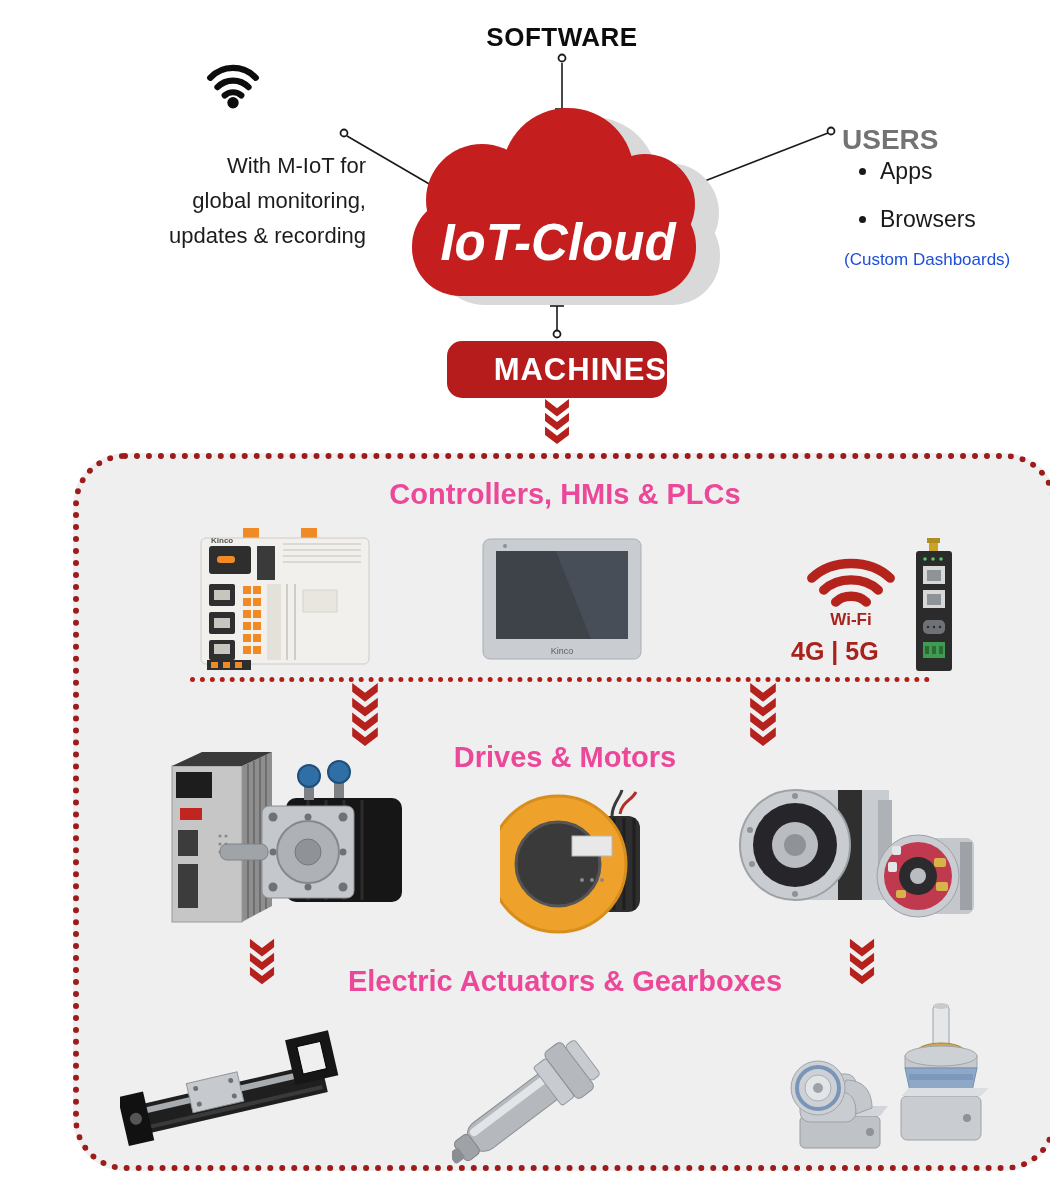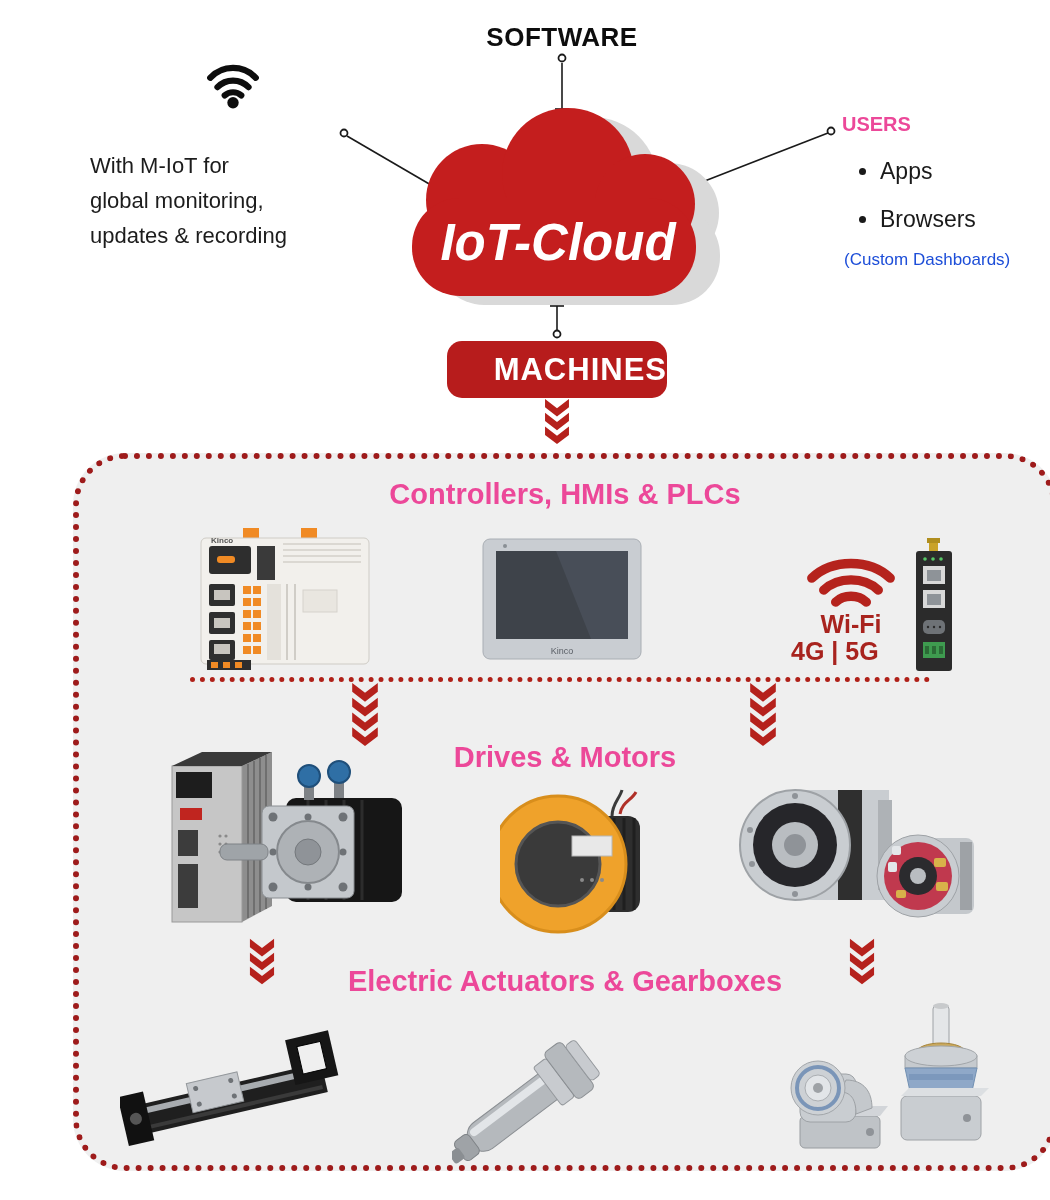--- a/index.html
+++ b/index.html
@@ -6,44 +6,44 @@
   .canvas{
     position:relative;width:1050px;height:1200px;background:#ffffff;overflow:hidden;
     font-family:"Liberation Sans",sans-serif;color:#111;margin-left:40px;
   }
   .abs{position:absolute;}
   
   .software-label{left:390px;top:22px;width:264px;text-align:center;
     font-size:26px;font-weight:800;letter-spacing:.5px;color:#0d0d0d;}
   .ra-title{left:72px;top:115px;width:234px;text-align:center;
     font-size:24px;font-weight:800;color:#0d0d0d;}
-  .ra-desc{left:50px;top:148px;width:276px;text-align:left;
+  .ra-desc{left:50px;top:148px;width:276px;text-align:right;
     font-size:22px;line-height:35px;color:#1c1c1c;}
-  .users-title{left:802px;top:113px;width:120px;
-    font-size:20px;font-weight:800;color:#ec4899;}
+  .users-title{left:802px;top:124px;width:120px;
+    font-size:28px;font-weight:800;color:#737373;}
   .users-list{left:818px;top:158px;width:200px;margin:0;padding-left:22px;
     font-size:23px;color:#1a1a1a;list-style:disc;}
   .users-list li{margin-bottom:21px;}
   .users-note{left:804px;top:250px;width:200px;
     font-size:17px;color:#1d4ed8;}
   
   .machines-badge{left:407px;top:341px;width:220px;height:57px;background:#B71C1C;
     border-radius:15px;display:flex;align-items:center;justify-content:flex-end;}
   .machines-badge span{color:#fff;font-size:31px;font-weight:800;letter-spacing:1px;}
   
   .panel{left:33px;top:453px;width:984px;height:718px;box-sizing:border-box;
     background:#EFEFEF;border:6px dotted #9E1B1B;border-radius:52px;}
   .section-title{left:0;width:1050px;text-align:center;
     font-size:29px;font-weight:800;color:#ec4899;}
   .h-controllers{top:478px;}
   .h-drives{top:741px;}
   .h-actuators{top:965px;}
   .divider{left:150px;top:677px;width:740px;height:0;border-top:5px dotted #B02018;}
   .wifi-label{left:763px;top:610px;width:96px;text-align:center;
-    font-size:25px;font-weight:800;color:#A8231E;}
+    font-size:17px;font-weight:800;color:#A8231E;}
   .network-label{left:751px;top:637px;width:120px;
     font-size:25px;font-weight:800;color:#A8231E;}
   svg{display:block;}
   .chev path{fill:#B5211C;}
 </style>
 </head>
 <body>
 
 <div class="canvas">
 

